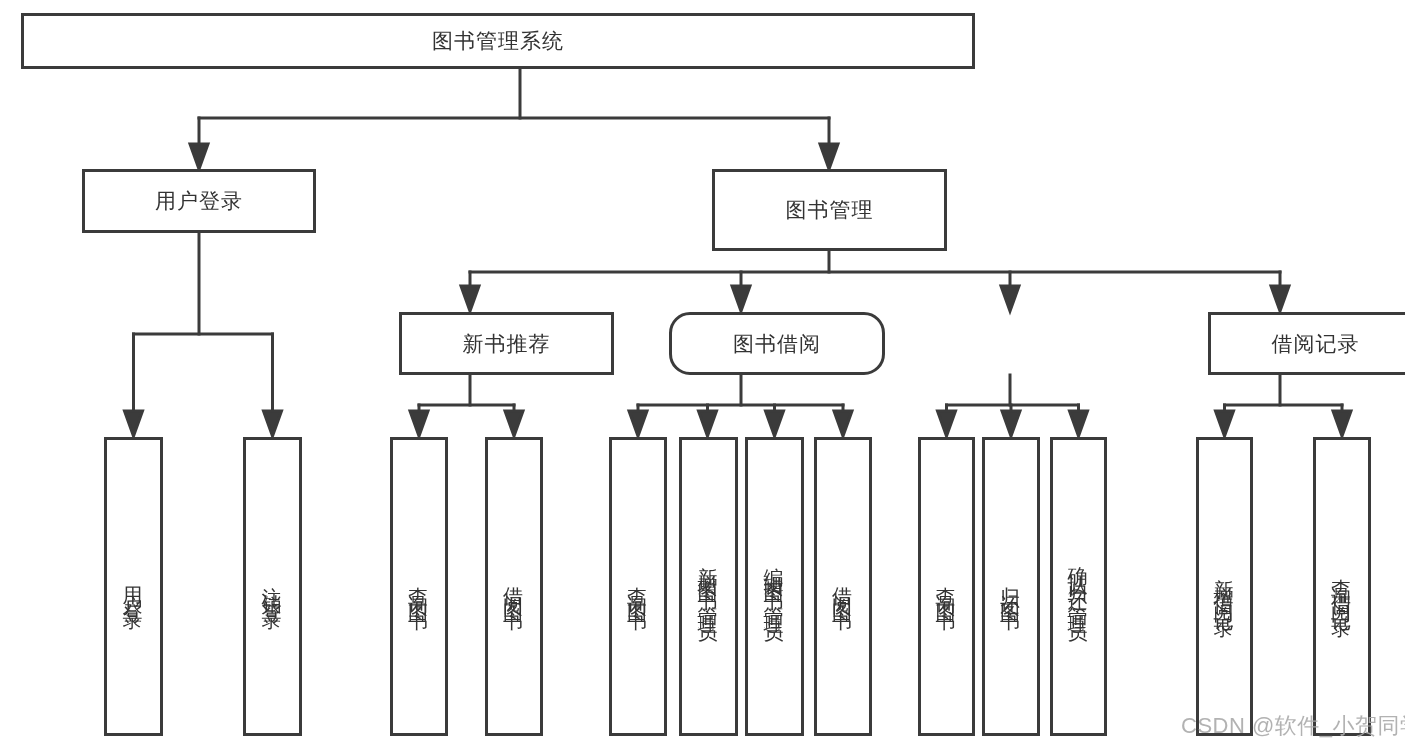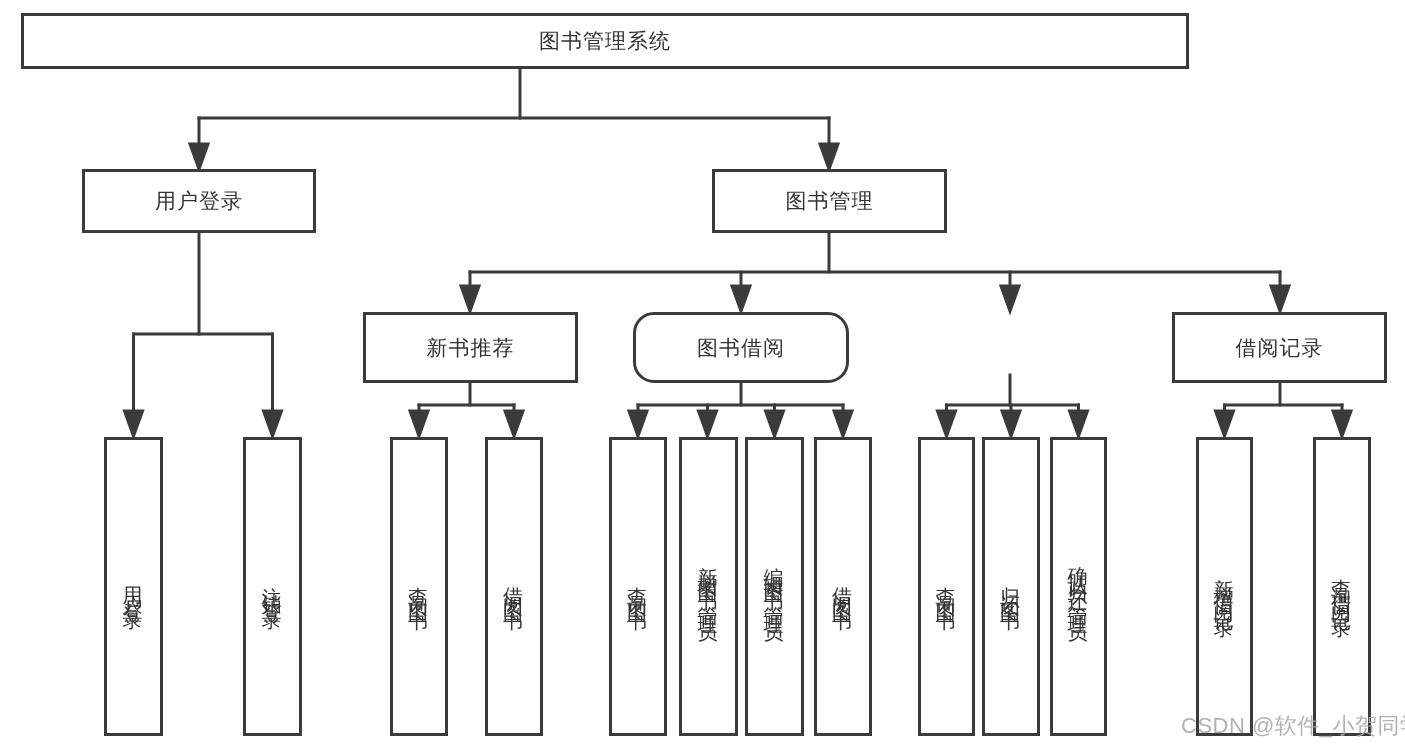--- a/index.html
+++ b/index.html
@@ -25,26 +25,26 @@
     display: flex;
     align-items: center;
     justify-content: center;
     color: #333333;
     font-size: 21px;
     z-index: 1;
     white-space: nowrap;
   }
   .hlabel { letter-spacing: 1px; }
   
-  .root-box  { left: 21px;  top: 13px;  width: 1168px; height: 56px; }
+  .root-box  { left: 21px;  top: 13px;  width: 954px; height: 56px; }
   
   .l2-user   { left: 82px;  top: 169px; width: 234px;  height: 64px; }
-  .l2-book   { left: 712px; top: 169px; width: 235px;  height: 64px; }
-  
-  .l3 { top: 312px; height: 71px; }
+  .l2-book   { left: 712px; top: 169px; width: 235px;  height: 82px; }
+  
+  .l3 { top: 312px; height: 63px; margin-left: 36px; }
   .l3-newbook { left: 363px;  width: 215px; }
   .l3-borrow  { left: 633px;  width: 216px; border-radius: 21px; }
   .l3-current { left: 903px;  width: 214px; }
   .l3-record  { left: 1172px; width: 215px; }
   
   .leaf { top: 437px; height: 299px; }
   .leaf span {
     writing-mode: vertical-rl;
     text-orientation: mixed;
     letter-spacing: 8px;

